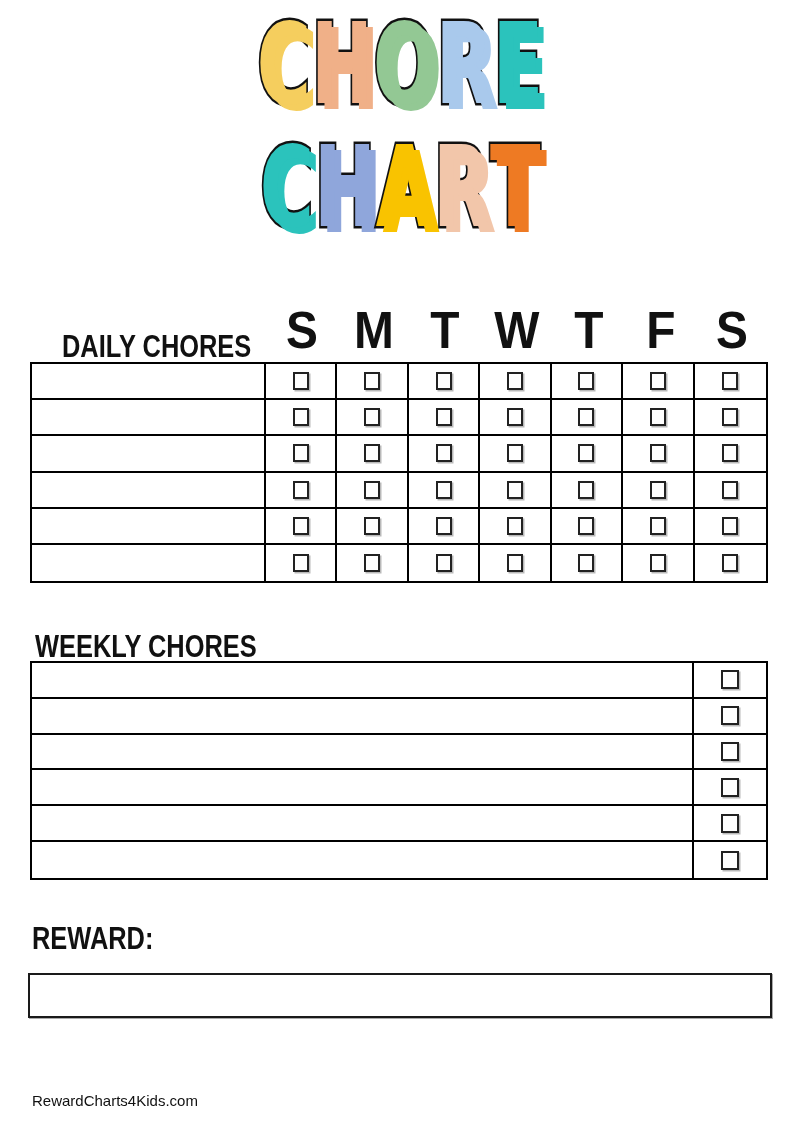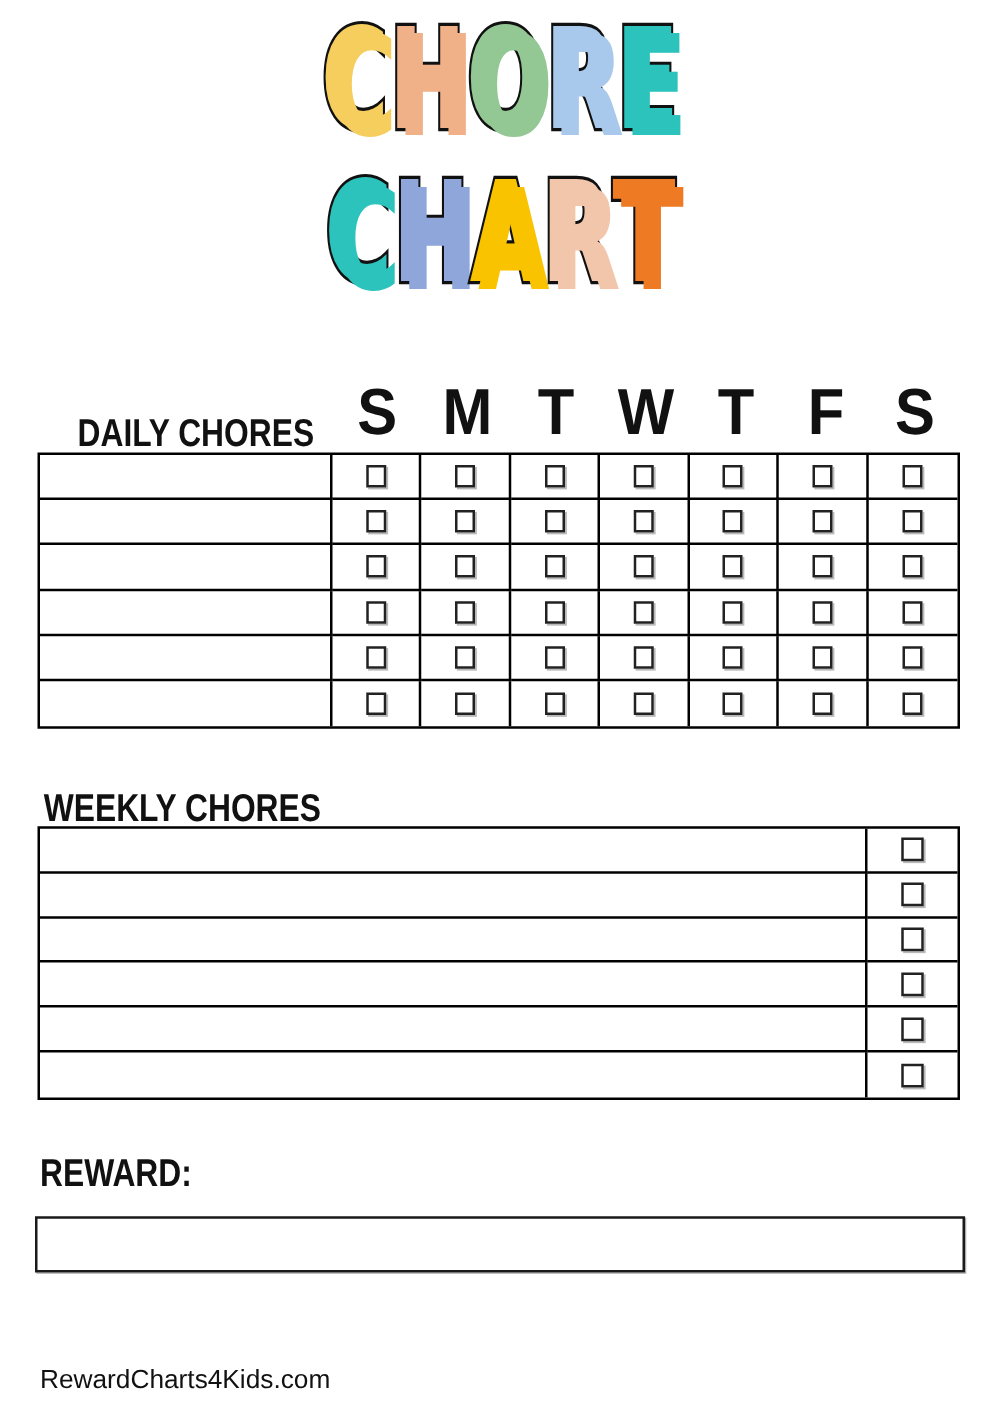--- a/index.html
+++ b/index.html
@@ -86,21 +86,21 @@
   
   #reward-box {
     position:absolute; left:28px; top:973px; width:744px; height:45px;
     border:2px solid #1a1a1a; box-sizing:border-box; background:#fff;
     box-shadow:1px 1px 0 #aaa;
   }
 
   
   #footer-text {
     position:absolute; left:32px; top:1092px;
-    font-size:21px; color:#111; font-family:"Liberation Sans", sans-serif;text-align:right;
+    font-size:15px; color:#111; font-family:"Liberation Sans", sans-serif;text-align:right;
   }
 </style>
 </head>
 <body>
 
 <div class="title-line word1">
     <span class="title-letter" style="color: rgb(245, 206, 94); text-shadow: rgb(245, 206, 94) 10px 6px 0px;">C</span>
     <span class="title-letter" style="color: rgb(240, 176, 136); text-shadow: rgb(240, 176, 136) 10px 6px 0px;">H</span>
     <span class="title-letter" style="color: rgb(147, 200, 148); text-shadow: rgb(147, 200, 148) 10px 6px 0px;">O</span>
     <span class="title-letter" style="color: rgb(169, 201, 236); text-shadow: rgb(169, 201, 236) 10px 6px 0px;">R</span>

